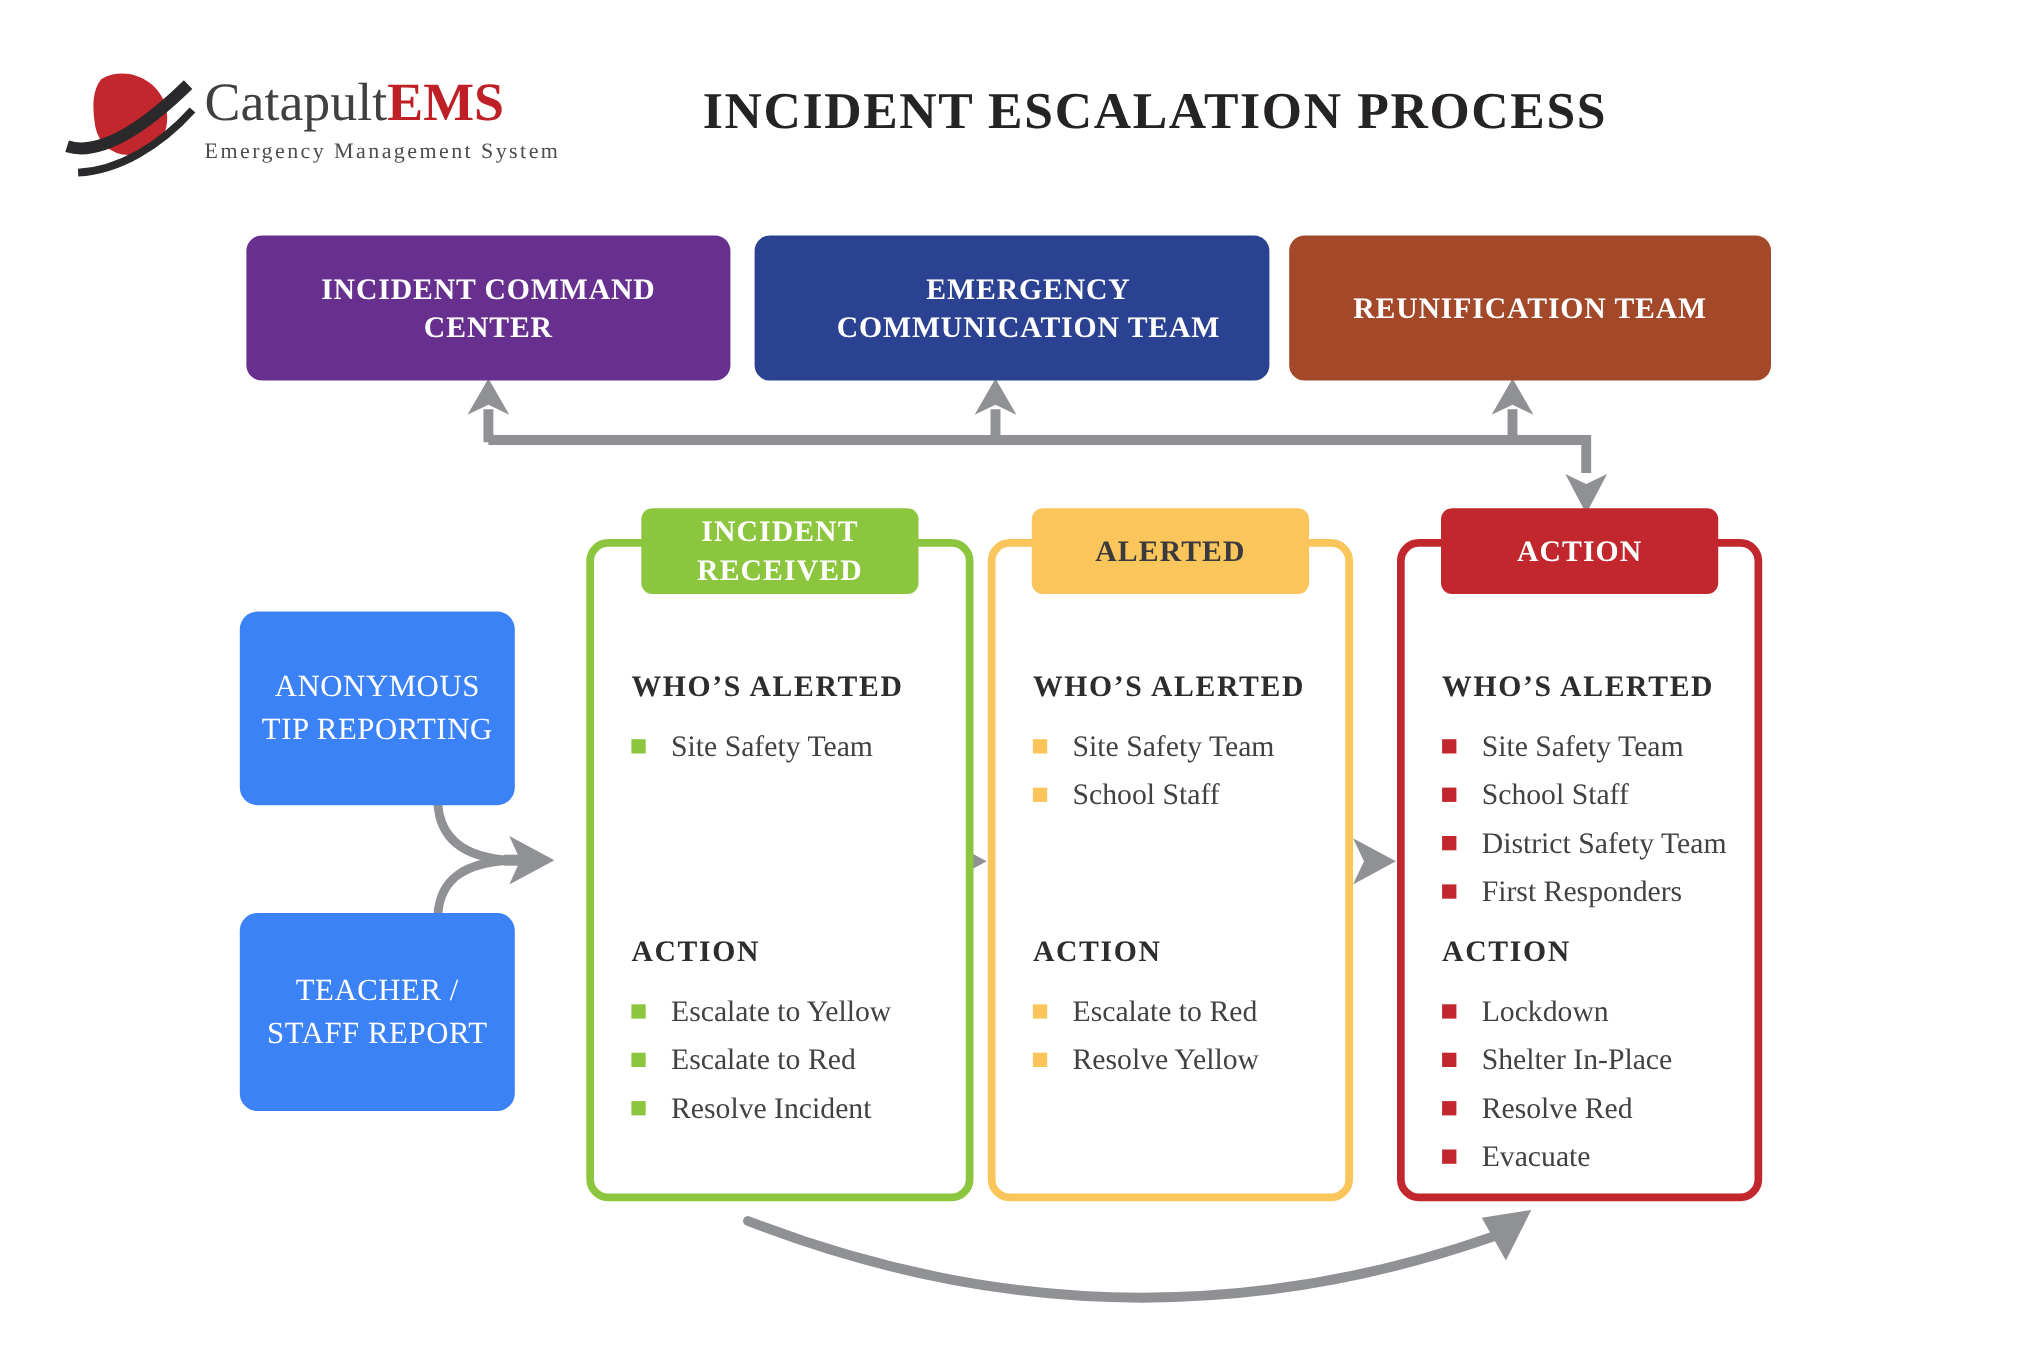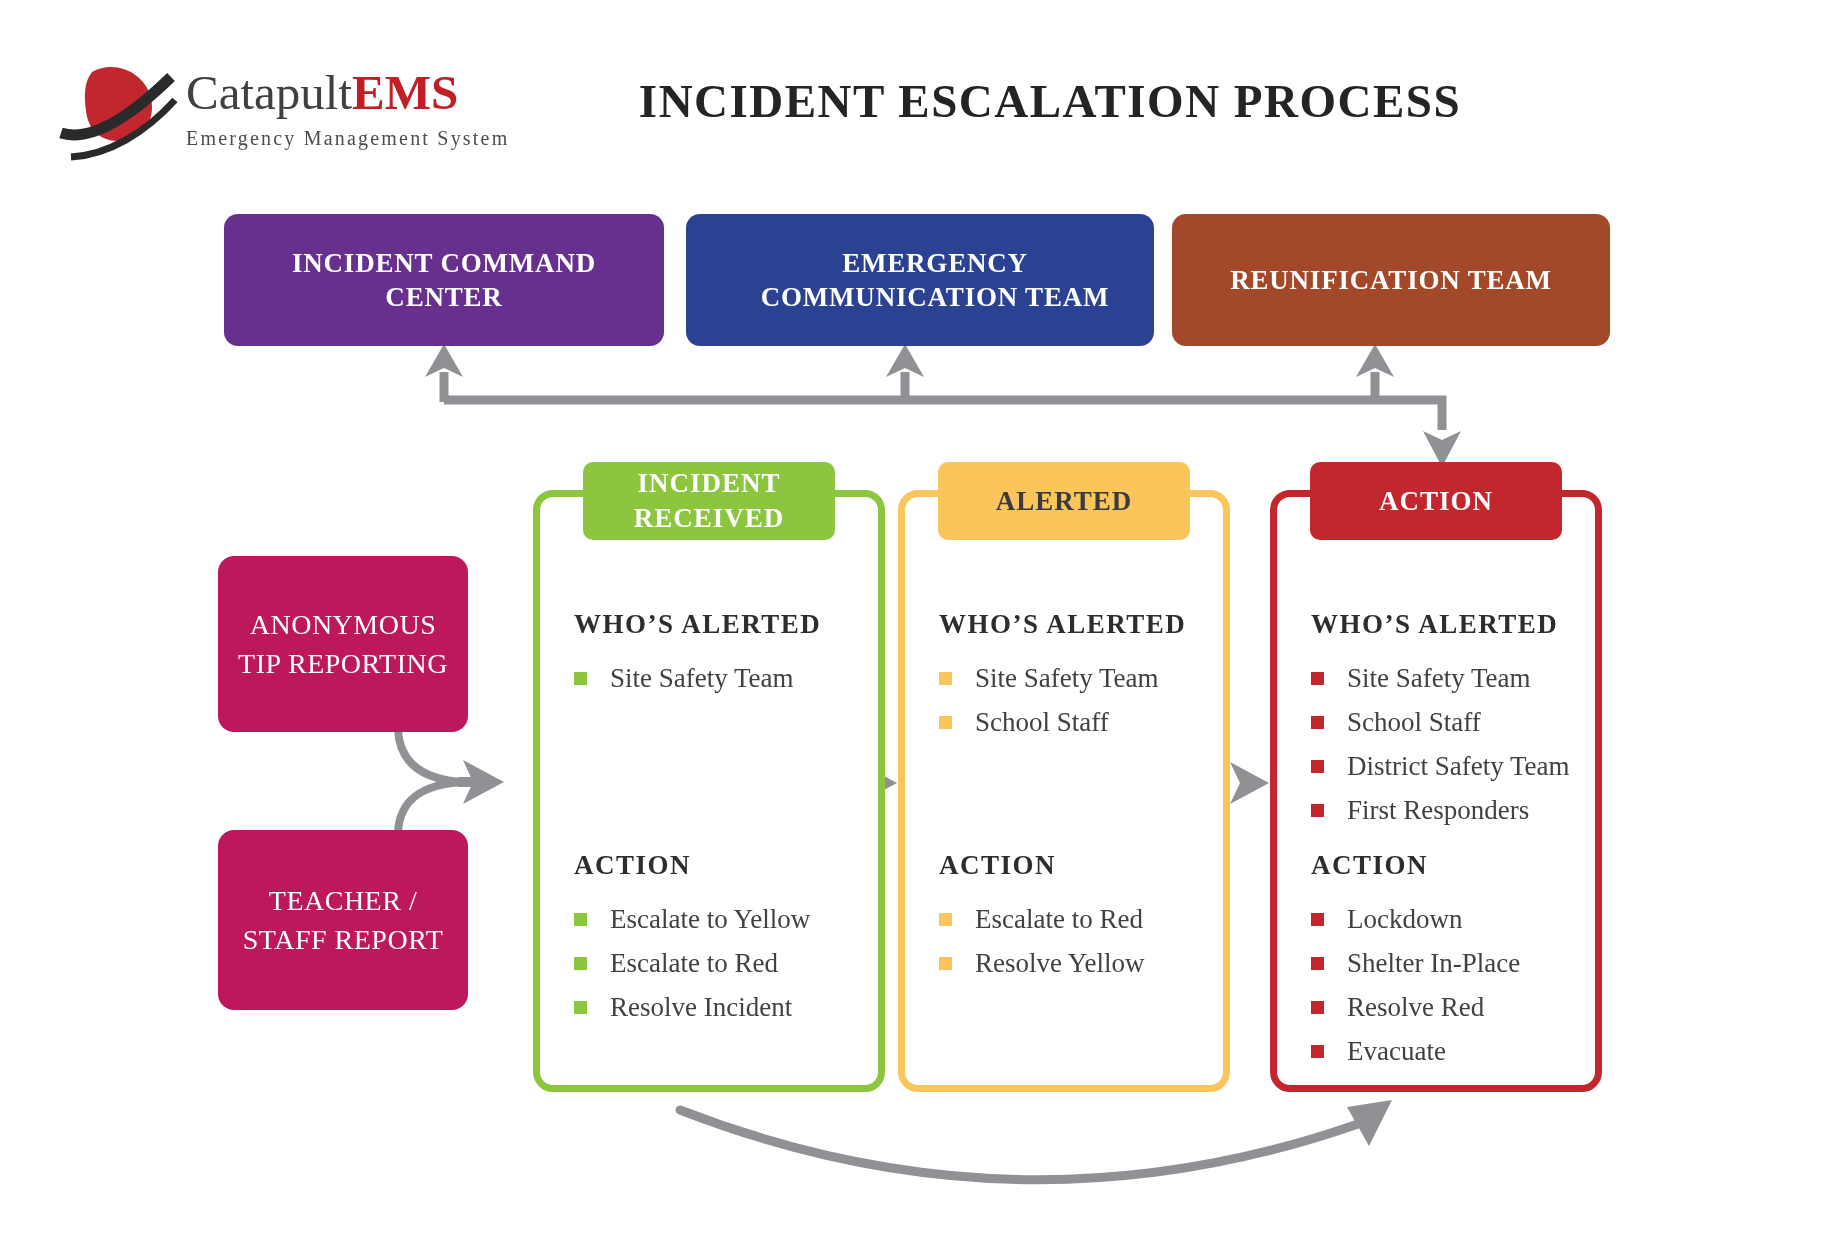--- a/index.html
+++ b/index.html
@@ -22,21 +22,21 @@
   .team {
     position:absolute; top:214px; height:132px; border-radius:14px; color:#ffffff;
     display:flex; flex-direction:column; justify-content:center; text-align:center;
     font-weight:bold; font-size:27px; line-height:34px; letter-spacing:0.8px; z-index:3;
   }
   .team-0 { left:224px; width:440px; background:#67308F; }
   .team-1 { left:686px; width:438px; background:#2A4291;padding-left:30px; }
   .team-2 { left:1156px; width:438px; background:#A3492A;margin-left:16px; }
   
   .source {
-    position:absolute; left:218px; width:250px; background:#be185d; border-radius:16px;
+    position:absolute; left:218px; width:250px; background:#3b82f6; border-radius:16px;
     color:#ffffff; display:flex; flex-direction:column; justify-content:center; text-align:center;
     font-size:28px; line-height:39px; letter-spacing:0.5px; z-index:3;
   }
   .source-0 { top:556px; height:176px; }
   .source-1 { top:830px; height:180px; }
   
   .card { position:absolute; top:490px; height:588px; background:#ffffff; border-radius:20px; z-index:2; }
   .card-0 { left:505px; width:338px; border:7px solid #8CC63E;margin-left:28px; }
   .card-1 { left:898px; width:318px; border:7px solid #FAC55B; }
   .card-2 { left:1270px; width:318px; border:7px solid #C1272D; }

